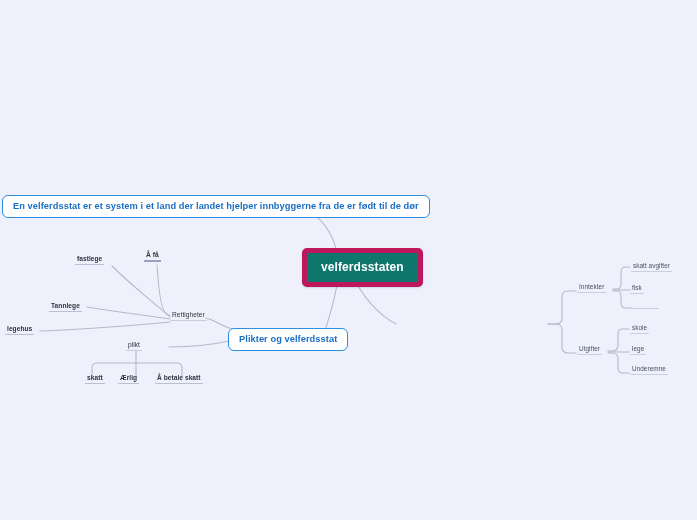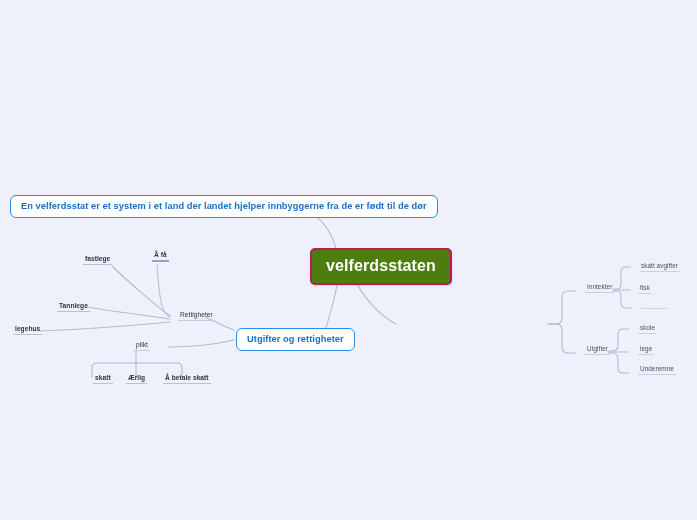--- a/index.html
+++ b/index.html
@@ -25,31 +25,30 @@
     position: absolute;
     left: 0; top: 0;
     width: 697px;
     height: 520px;
     pointer-events: none;
   }
 
   .node {
     position: absolute;
     white-space: nowrap;
-    margin-left: 8px;
   }
 
   
   .node.root {
-    background: #4d7c0f;
-    border: 2px solid #be185d;
+    background: #0f766e;
+    border: 5px solid #be185d;
     border-radius: 5px;
     color: #ffffff;
     font-weight: bold;
-    font-size: 16px;
+    font-size: 12px;
     padding: 7px 14px 8px 14px;
     letter-spacing: 0.1px;
     box-shadow: 0 1px 2px rgba(30,90,140,0.18);
   }
 
   
   .node.topic {
     background: #ffffff;
     border: 1.4px solid #2a8fe0;
     border-radius: 6px;
@@ -126,21 +125,21 @@
       <path d="M608,351 L612,351 C616,351 618,349 618,345 L618,334 C618,331 620,329 623,329 L629,329"></path>
       <path d="M608,352 L629,352"></path>
       <path d="M608,353 L612,353 C616,353 618,355 618,359 L618,368 C618,371 620,373 623,373 L629,373"></path>
     </g>
   </svg>
 
   <div class="node root" style="left:302px; top:248px;">velferdsstaten</div>
 
   <div class="node topic" style="left:2px; top:195px;">En velferdsstat er et system i et land der landet hjelper innbyggerne fra de er født til de dør</div>
 
-  <div class="node topic" style="left:228px; top:328px;">Utgifter og rettigheter</div>
+  <div class="node topic" style="left:228px; top:328px;">Plikter og velferdsstat</div>
 
 
   <div class="node sub thin" style="left:170px; top:311px;">Rettigheter</div>
 
   <div class="node sub strongline" style="left:144px; top:251px;">Å få</div>
 
   <div class="node sub" style="left:75px; top:255px;">fastlege</div>
 
   <div class="node sub" style="left:49px; top:302px;">Tannlege</div>
 

